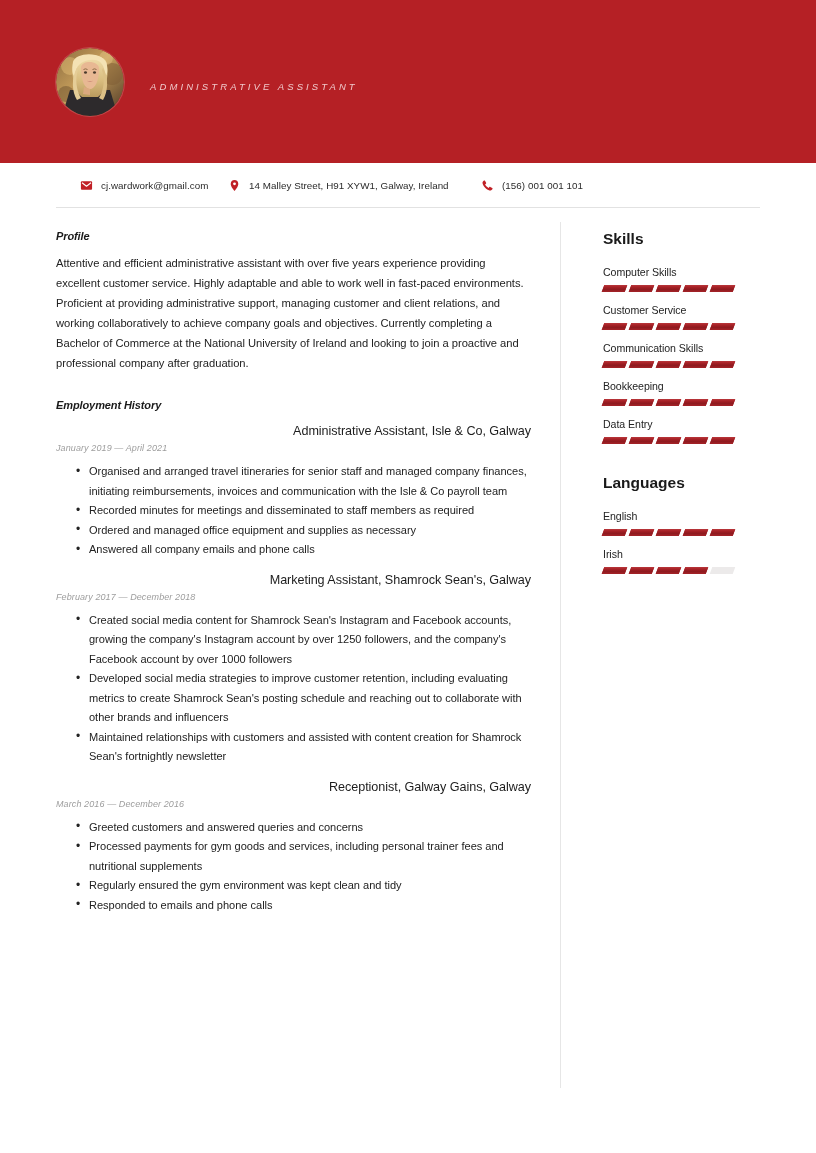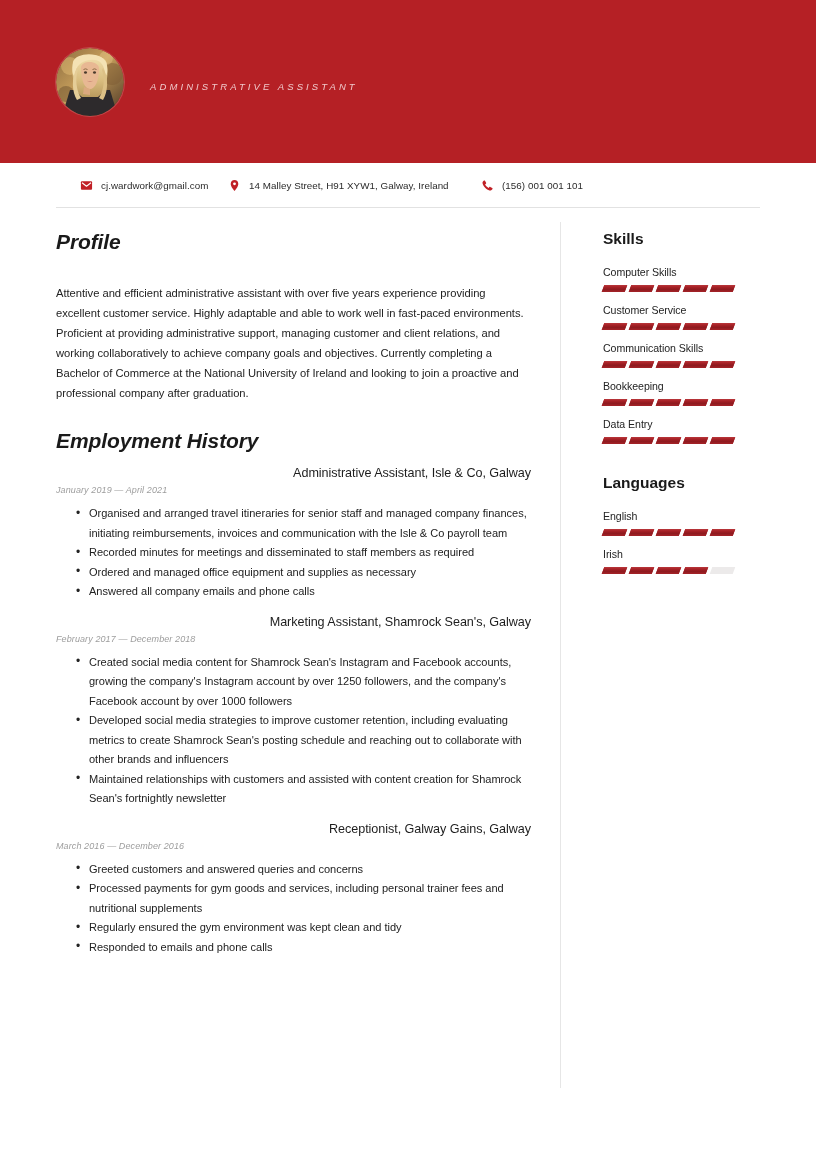--- a/index.html
+++ b/index.html
@@ -54,25 +54,25 @@
   
   .vdivider {
     position:absolute; left:560px; top:222px; width:1px; height:866px;
     background:#e6e6e6;
   }
   .main-col { position:absolute; left:56px; top:230px; width:475px; }
   .side-col { position:absolute; left:603px; top:230px; width:160px; }
 
   
   .sec-head {
-    font-size: 21px; font-weight: bold; font-style: italic;
+    font-size: 11px; font-weight: bold; font-style: italic;
     color:#1a1a1a; letter-spacing:-.1px;
   }
   .profile-text {
-    margin-top: 29px;
+    margin-top: 11px;
     font-size: 11.2px; line-height: 20px; color:#222;
     letter-spacing: -.02px;
   }
   .emp-head { margin-top: 26px; }
 
   .job { margin-top: 13px; }
   .job:first-of-type { margin-top: 11px; }
   .job-role {
     font-size: 12.6px; color:#1d1d1d; font-weight: normal; letter-spacing:-.05px;text-align:right;
   }

